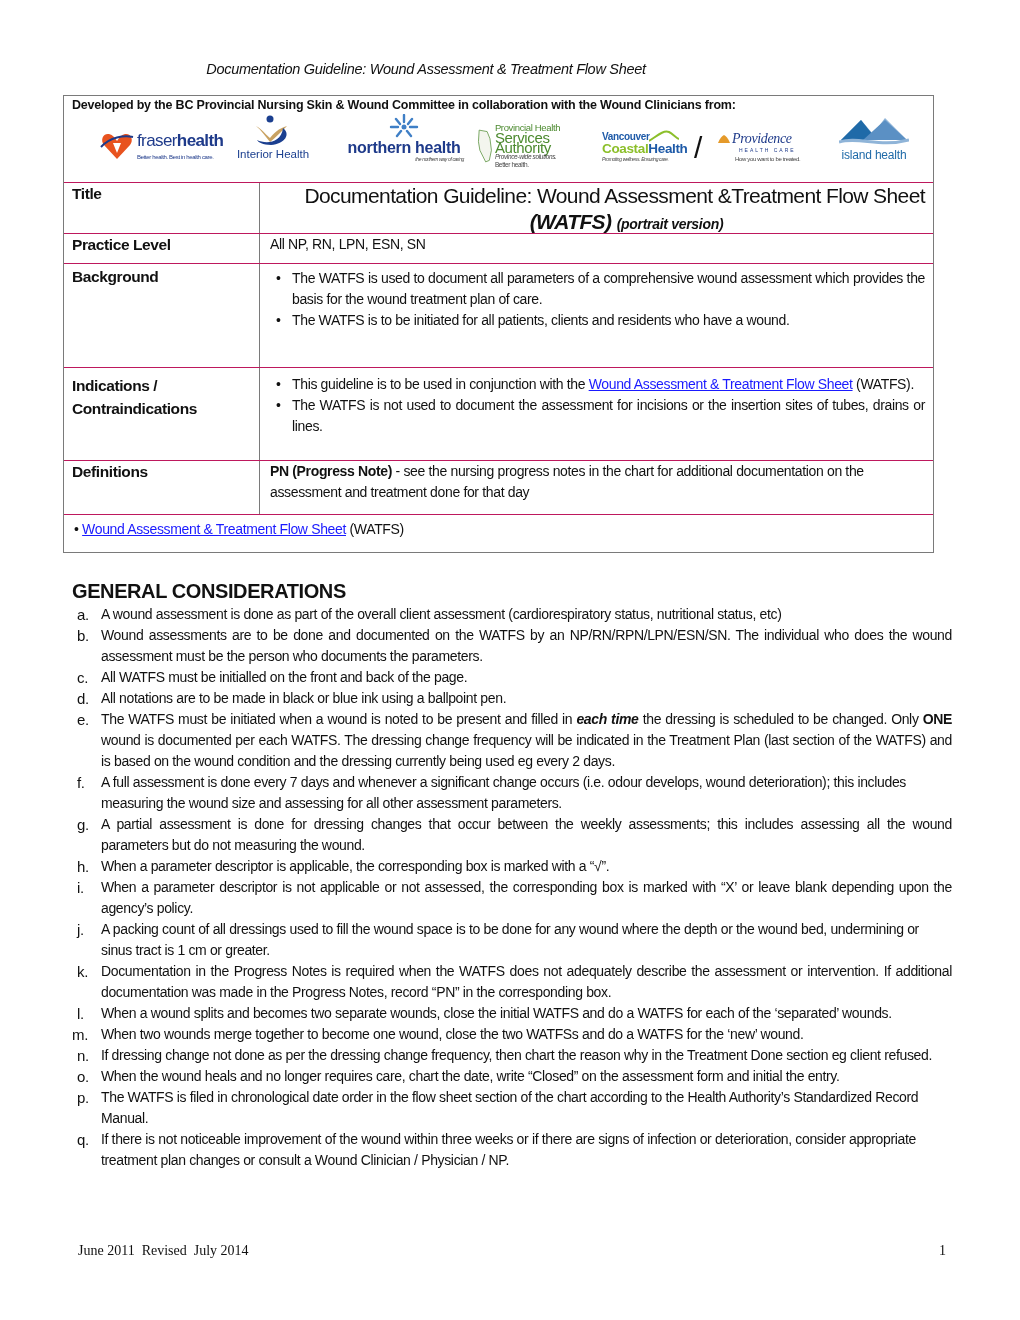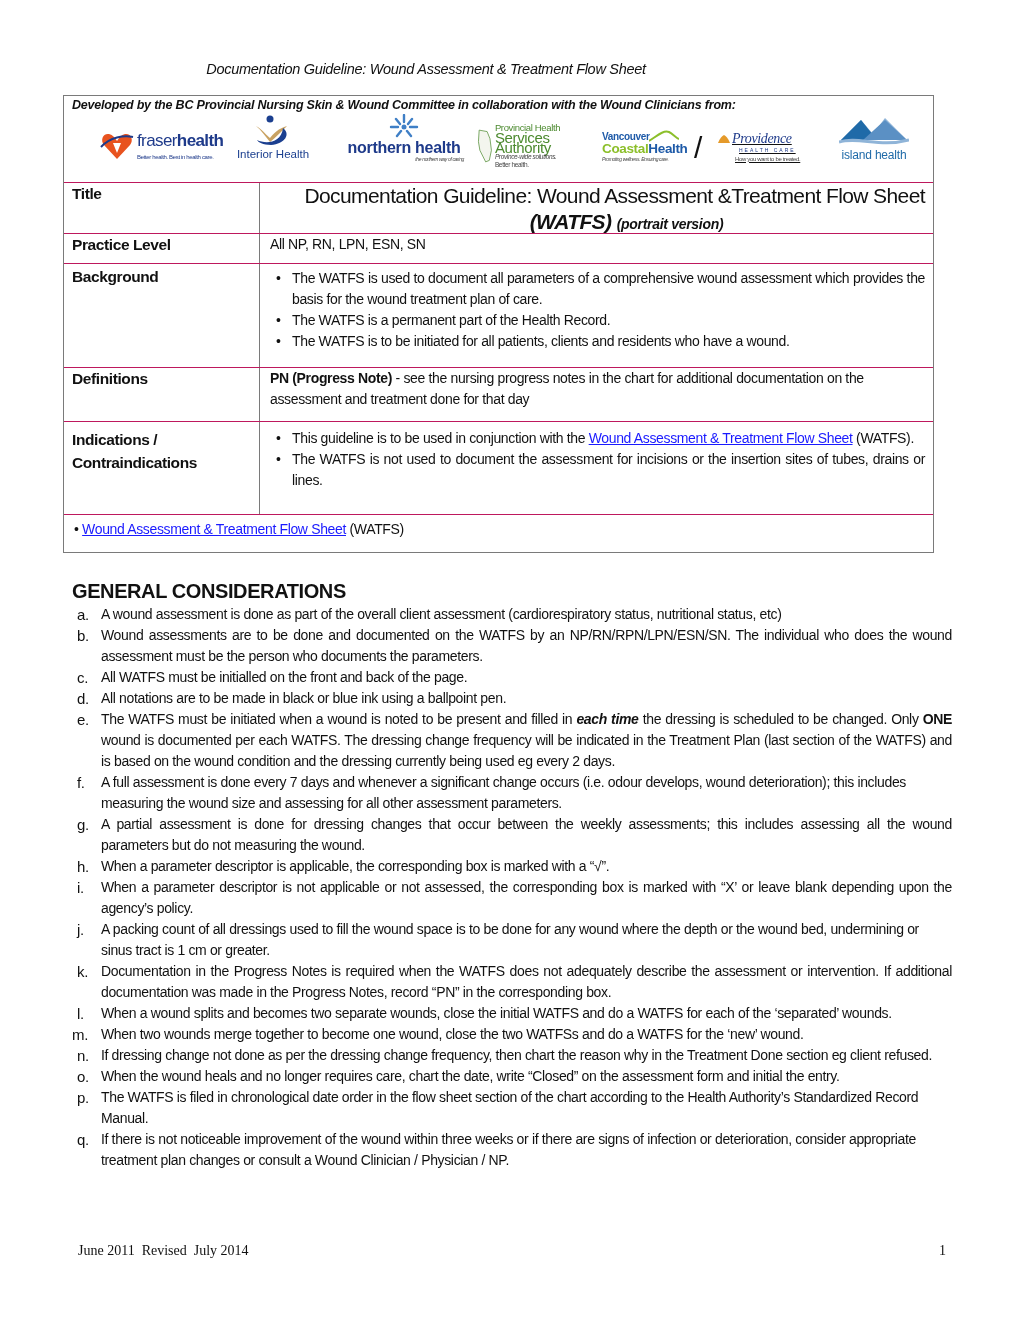--- a/index.html
+++ b/index.html
@@ -13,21 +13,21 @@
   .doc-table { position: absolute; left: 63px; top: 95px; width: 871px;
          border: 1px solid #7a7a7a; box-sizing: border-box; }
   .row { display: flex; border-top: 1px solid #be185d; box-sizing: border-box; }
   .row:first-child { border-top: none; }
   .cell-label { width: 196px; box-sizing: border-box; border-right: 1px solid #7a7a7a;
          padding: 2px 8px; font-weight: bold; font-size: 15.5px; letter-spacing: -0.4px; }
   .cell-value { flex: 1; box-sizing: border-box; padding: 2px 8px 2px 10px; font-size: 14px;
          letter-spacing: -0.35px; line-height: 21px; }
 
   .dev-row { display: block; padding: 2px 8px 0 8px; height: 86px; box-sizing: border-box; }
-  .dev-text { font-weight: bold; font-size: 12.5px; letter-spacing: -0.2px; font-style: italic; }
+  .dev-text { font-weight: bold; font-size: 12.5px; letter-spacing: -0.2px; }
   .logos { position: relative; height: 60px; margin-top: 8px; }
   .logo { position: absolute; top: 0; height: 52px; display: flex; align-items: center; }
 
   .title-main { font-weight: normal; font-size: 21px; letter-spacing: -0.6px; text-align: right;
          line-height: 26px; }
   .title-sub { text-align: center; font-weight: bold; font-size: 21px; letter-spacing: -0.6px;
          line-height: 26px; padding-left: 60px; font-style: italic; }
   .title-sub small { font-size: 14px; letter-spacing: -0.3px; }
 
   ul.bullets { list-style: none; margin: 0; padding: 0; }
@@ -109,21 +109,21 @@
           </svg>
         </div>
         <div style="font-size:13.5px; font-weight:bold; line-height:14px;">
           <span style="color:#8cbf2a;">Coastal</span><span style="color:#1e5aa8;">Health</span>
         </div>
         <div style="font-size:5px; font-style:italic; color:#444;">Promoting wellness. Ensuring care.</div>
       </div>
 
       <div class="logo" style="left:622px; font-size:30px; font-weight:normal; color:#111; top:2px;">/</div>
 
-      <div class="logo" style="left:645px; width:110px; flex-direction:column; align-items:flex-start; justify-content:center;text-decoration:underline;">
+      <div class="logo" style="left:645px; width:110px; flex-direction:column; align-items:flex-start; justify-content:center;">
         <div style="display:flex; align-items:center;">
           <svg width="14" height="10" viewBox="0 0 14 10">
             <path d="M1 9 C3 4 5 2 7 1 C9 2 11 4 13 9 Z" fill="#e59a2a"></path>
           </svg>
           <span style="font-family:'Liberation Serif',serif; font-style:italic; font-size:14px; color:#1e3a8a; margin-left:1px;">Providence</span>
         </div>
         <div style="font-size:5px; letter-spacing:2px; color:#1e3a8a; margin-left:22px;">HEALTH CARE</div>
         <div style="font-size:6px; color:#444; margin-top:3px; margin-left:18px;">How you want to be treated.</div>
       </div>
 
@@ -153,45 +153,44 @@
   <div class="row" style="height:30px;">
     <div class="cell-label">Practice Level</div>
     <div class="cell-value" style="padding-top:0;">All NP, RN, LPN, ESN, SN</div>
   </div>
 
   <div class="row" style="height:104px;">
     <div class="cell-label" style="padding-top:4px;">Background</div>
     <div class="cell-value" style="padding-top:4px;">
       <ul class="bullets">
         <li>The WATFS is used to document all parameters of a comprehensive wound assessment which provides the basis for the wound treatment plan of care.</li>
-        <li>The WATFS is a permanent part of the Health Record.</li>
         <li>The WATFS is to be initiated for all patients, clients and residents who have a wound.</li>
       </ul>
-    </div>
-  </div>
-
-  <div class="row" style="height:54px;">
-    <div class="cell-label">Definitions</div>
-    <div class="cell-value" style="padding-top:0;">
-      <b>PN (Progress Note)</b><span> -  see the nursing progress notes in the chart for additional documentation on the assessment and treatment done for that day</span>
     </div>
   </div>
 
   <div class="row" style="height:93px;">
     <div class="cell-label" style="padding-top:6px; line-height:23px;">
       <div>Indications /</div>
       <div>Contraindications</div>
     </div>
     <div class="cell-value" style="padding-top:6px;">
       <ul class="bullets">
         <li>
           <span>This guideline is to be used in conjunction with the </span><a class="link">Wound Assessment &amp; Treatment Flow Sheet</a><span> (WATFS).</span>
         </li>
         <li>The WATFS is not used to document the assessment for incisions or the insertion sites of tubes, drains or lines.</li>
       </ul>
+    </div>
+  </div>
+
+  <div class="row" style="height:54px;">
+    <div class="cell-label">Definitions</div>
+    <div class="cell-value" style="padding-top:0;">
+      <b>PN (Progress Note)</b><span> -  see the nursing progress notes in the chart for additional documentation on the assessment and treatment done for that day</span>
     </div>
   </div>
 
   <div class="row" style="height:38px;">
     <div class="cell-value" style="padding-top:4px;">
       <span>•</span>
       <a class="link">Wound Assessment &amp; Treatment Flow Sheet</a><span> (WATFS)</span>
     </div>
   </div>
 </div>

